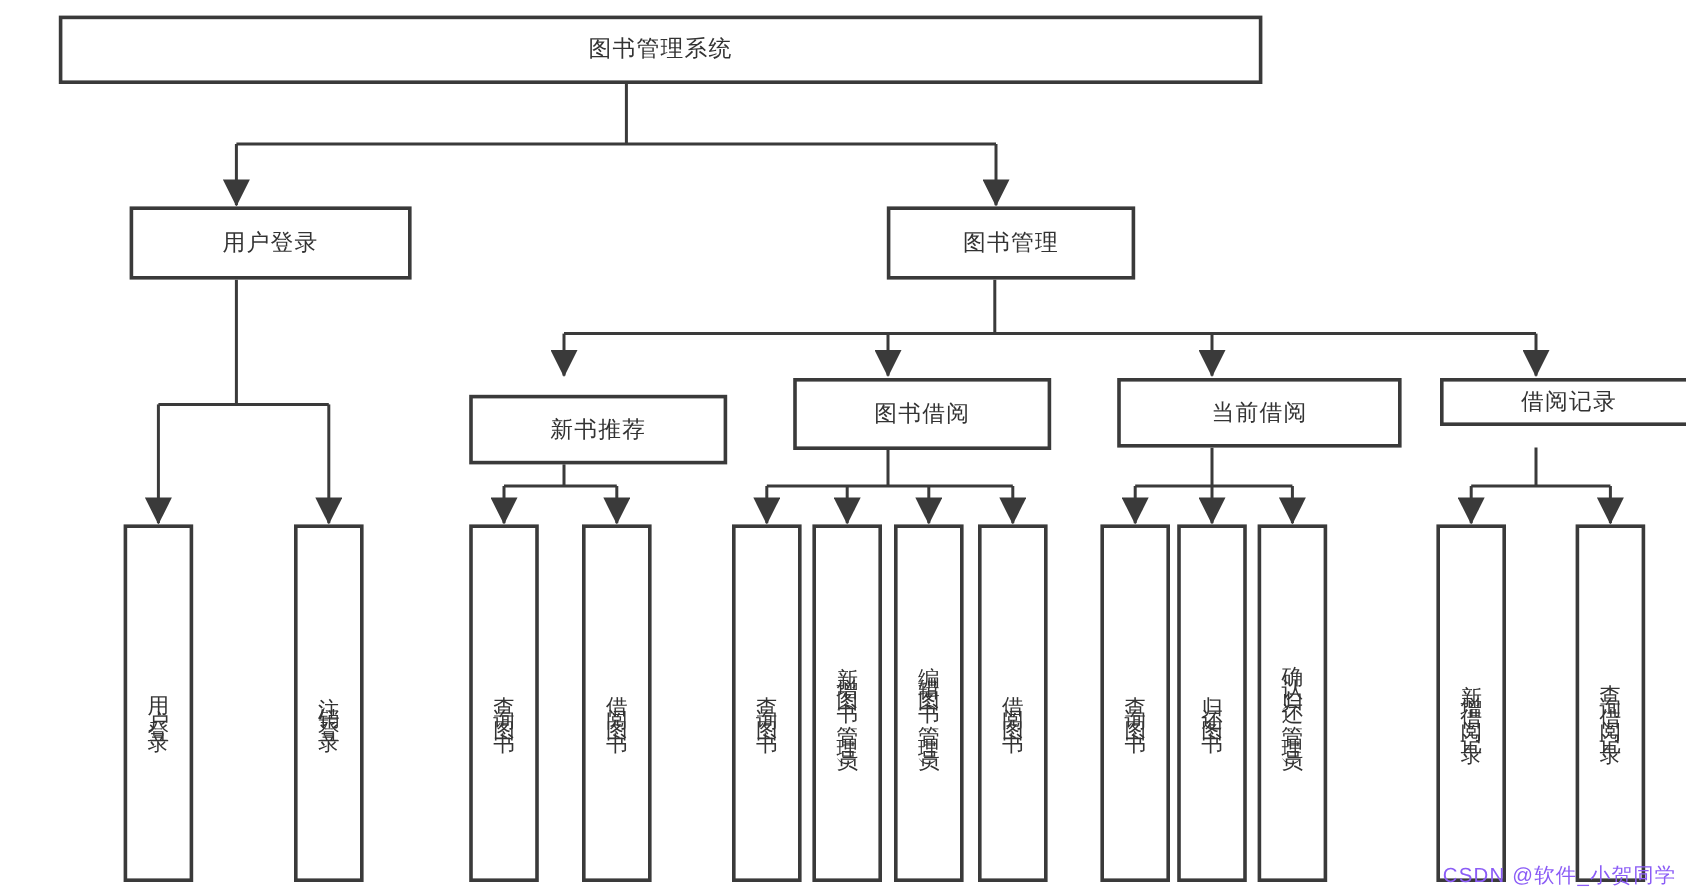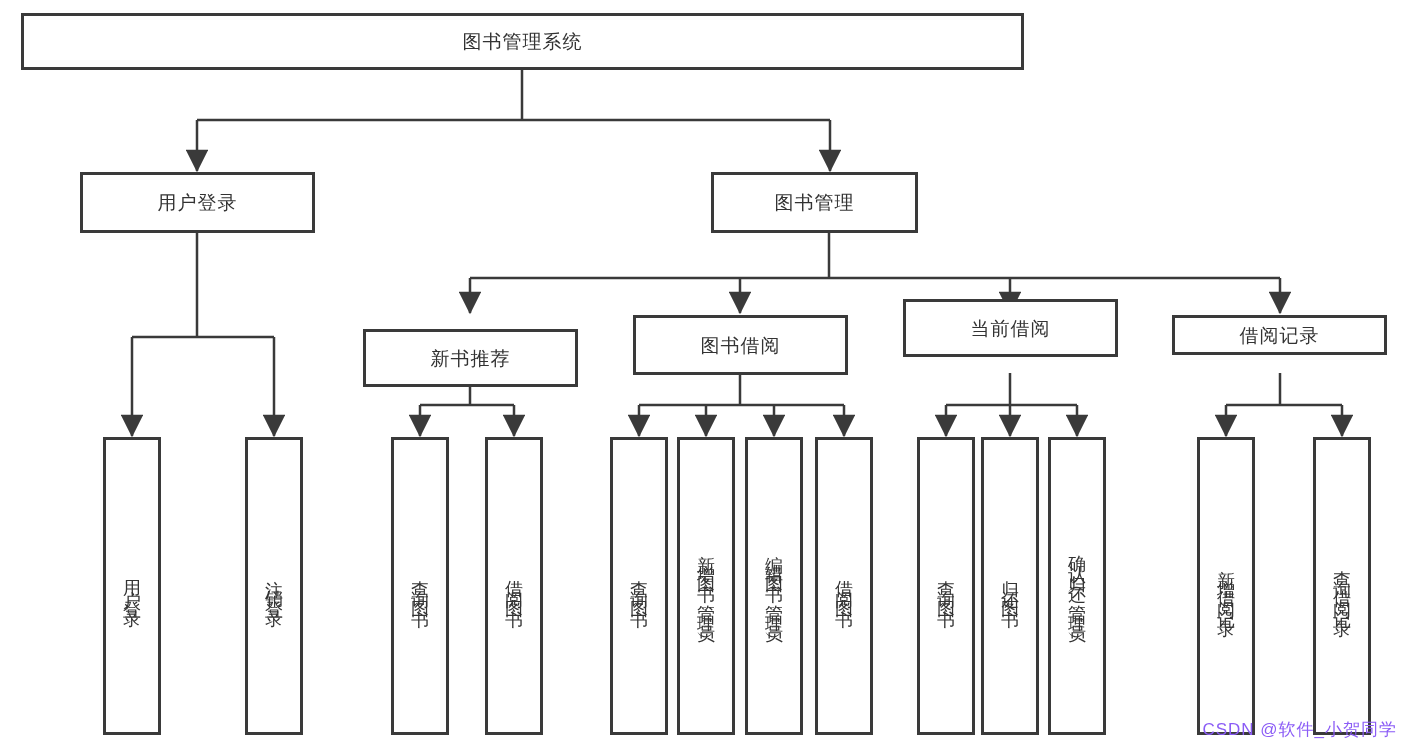--- a/index.html
+++ b/index.html
@@ -15,20 +15,21 @@
     position:absolute;
     box-sizing:border-box;
     border:3px solid #3a3a3a;
     background:#ffffff;
     display:flex;align-items:center;justify-content:center;
     color:#333333;
     font-size:19px;
     letter-spacing:1px;
     text-align:center;
     line-height:1;
+    margin-left:28px;
   }
   .leaf{
     position:absolute;
     box-sizing:border-box;
     border:3px solid #3a3a3a;
     background:#ffffff;
     top:437px;width:58px;height:298px;
     display:flex;align-items:center;justify-content:center;
     color:#333333;
     font-size:18px;
@@ -111,21 +112,21 @@
   <div class="node" style="left:711px;top:172px;width:207px;height:61px">
     <span>图书管理</span>
   </div>
 
   <div class="node" style="left:363px;top:329px;width:215px;height:58px">
     <span>新书推荐</span>
   </div>
   <div class="node" style="left:633px;top:315px;width:215px;height:60px">
     <span>图书借阅</span>
   </div>
-  <div class="node" style="left:903px;top:299px;width:215px;height:58px">
+  <div class="node" style="left:903px;top:315px;width:237px;height:58px">
     <span>当前借阅</span>
   </div>
   <div class="node" style="left:1172px;top:315px;width:215px;height:40px">
     <span>借阅记录</span>
   </div>
 
   <div class="leaf" style="left:103px">
     <span>用户登录</span>
   </div>
   <div class="leaf" style="left:245px">

